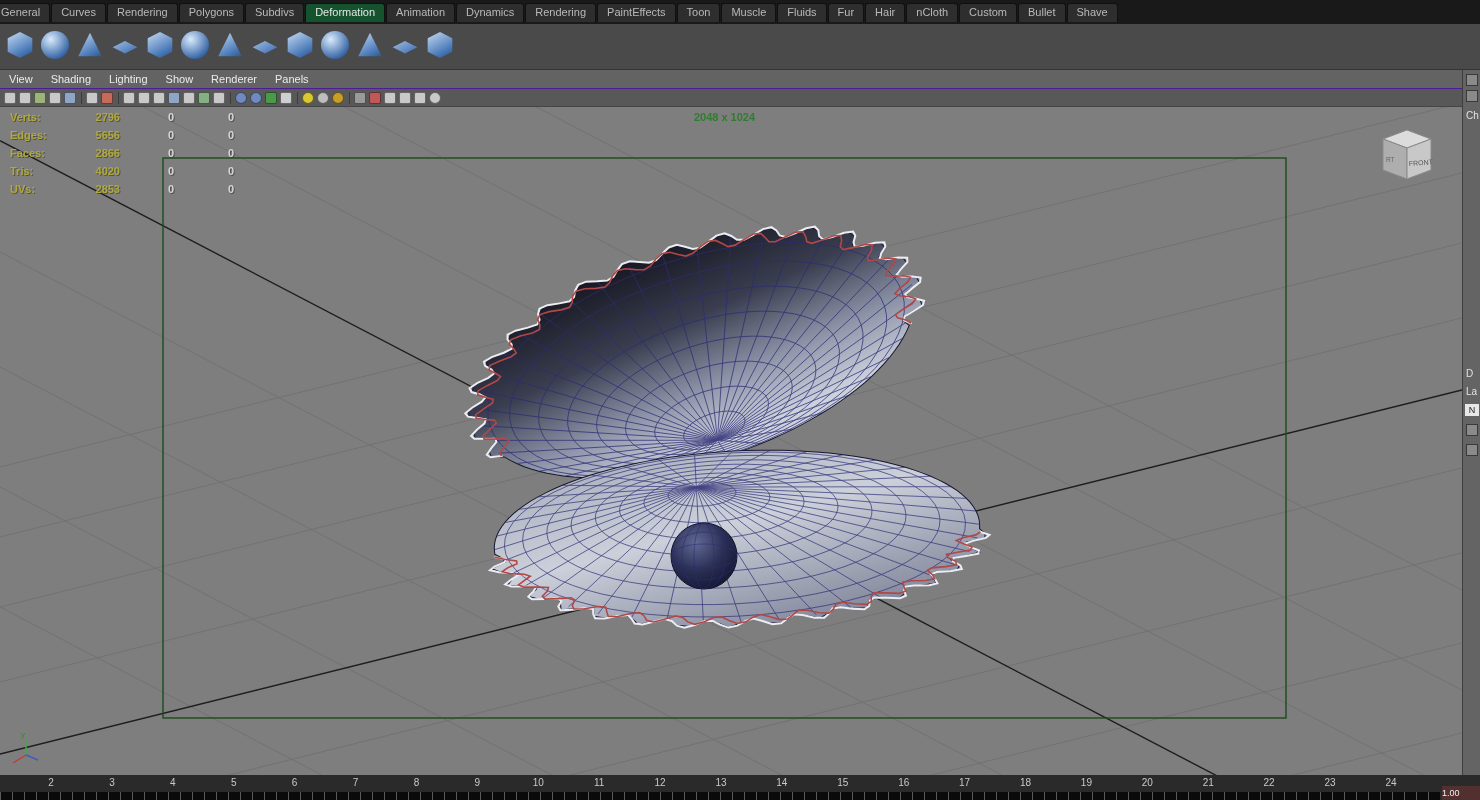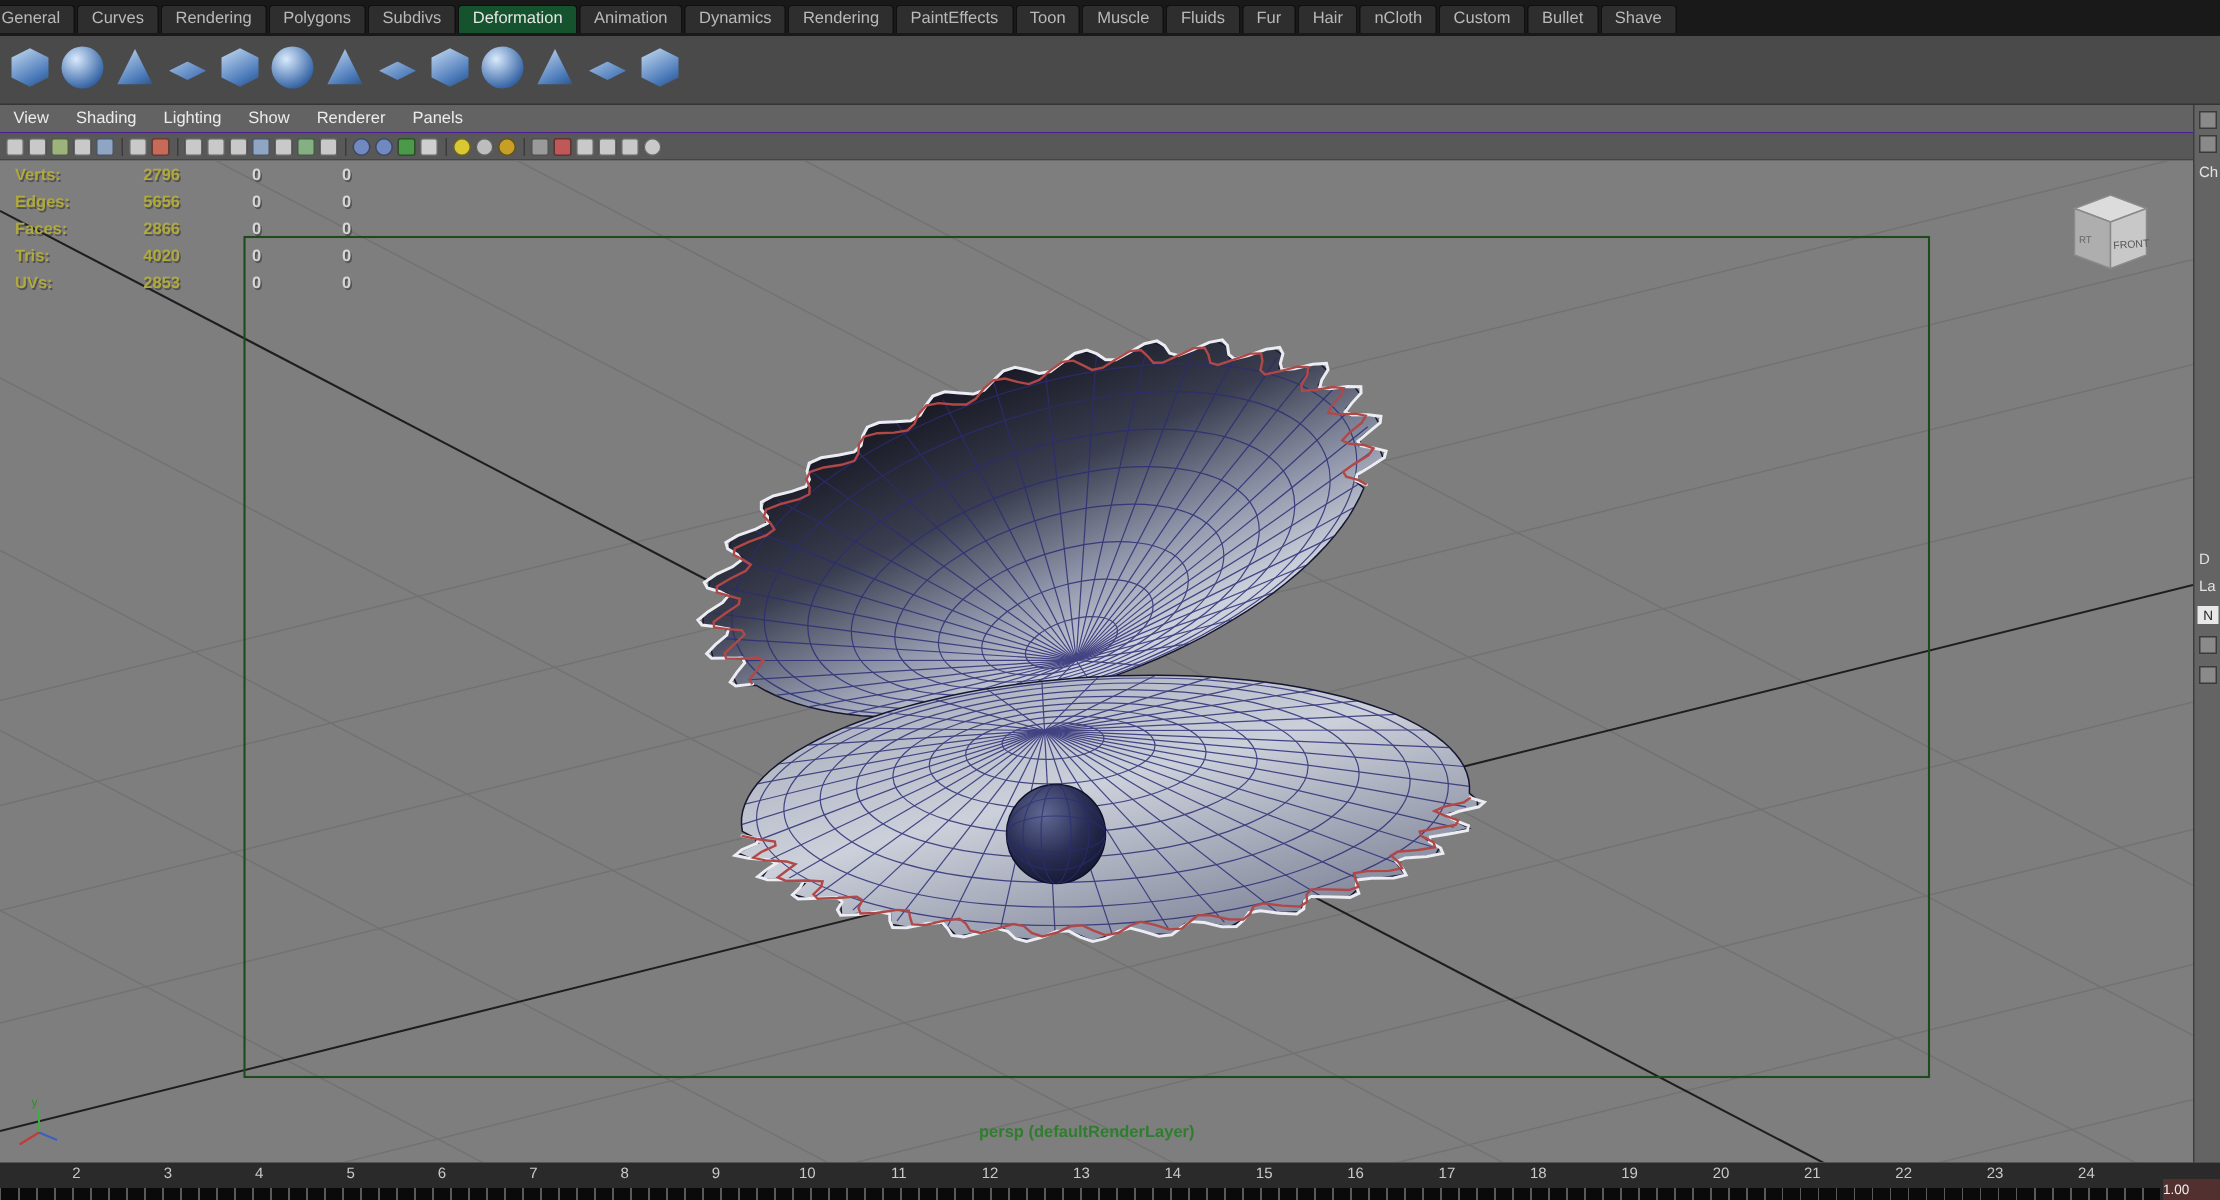--- a/index.html
+++ b/index.html
@@ -385,21 +385,21 @@
           <span class="h-z h-z1">0</span>
           <span class="h-z h-z2">0</span>
         </div>
         <div class="hud-row">
           <span class="h-l">UVs:</span>
           <span class="h-v">2853</span>
           <span class="h-z h-z1">0</span>
           <span class="h-z h-z2">0</span>
         </div>
       </div>
-    <div class="cam-label">persp (defaultRenderLayer)</div>
+    <div class="res-label">2048 x 1024</div>
     <svg class="viewcube" width="66" height="64">
       <polygon points="11,16 35,7 59,16 35,25" fill="#dcdcdc" stroke="#8a8a8a"></polygon>
       <polygon points="11,16 35,25 35,56 11,47" fill="#aeaeae" stroke="#8a8a8a"></polygon>
       <polygon points="35,25 59,16 59,47 35,56" fill="#c8c8c8" stroke="#8a8a8a"></polygon>
       <text x="14" y="39" font-size="6.5" fill="#666">RT</text>
       <text x="37" y="43" font-size="7" fill="#555" transform="rotate(-4 37 43)">FRONT</text>
     </svg>
   </div>
 
   <div class="rstrip">

